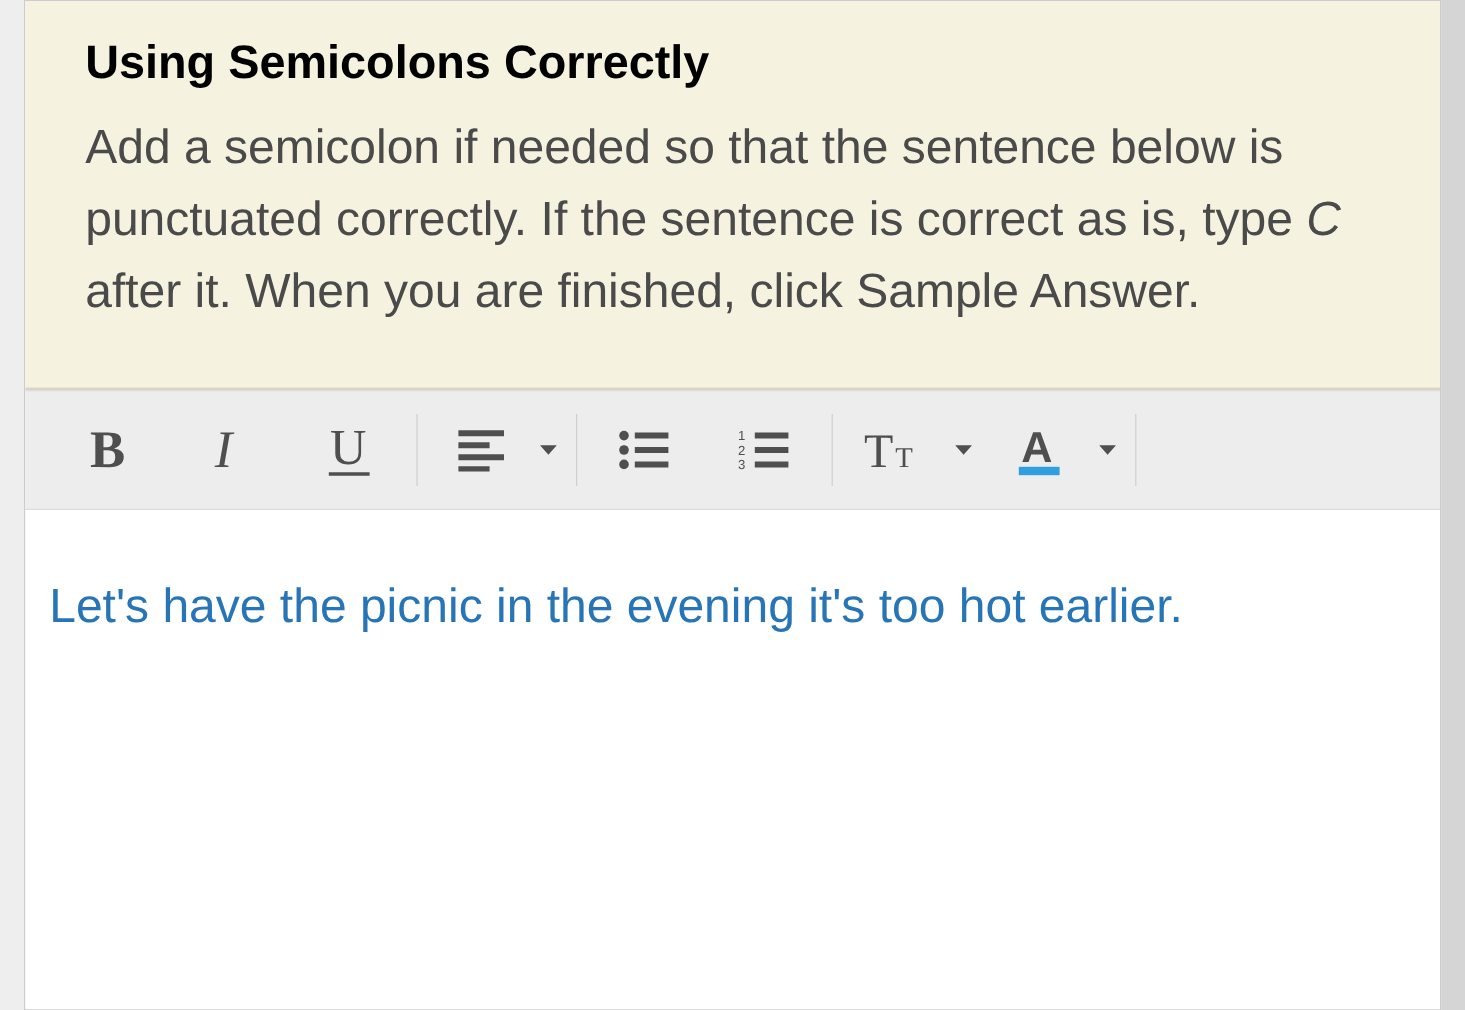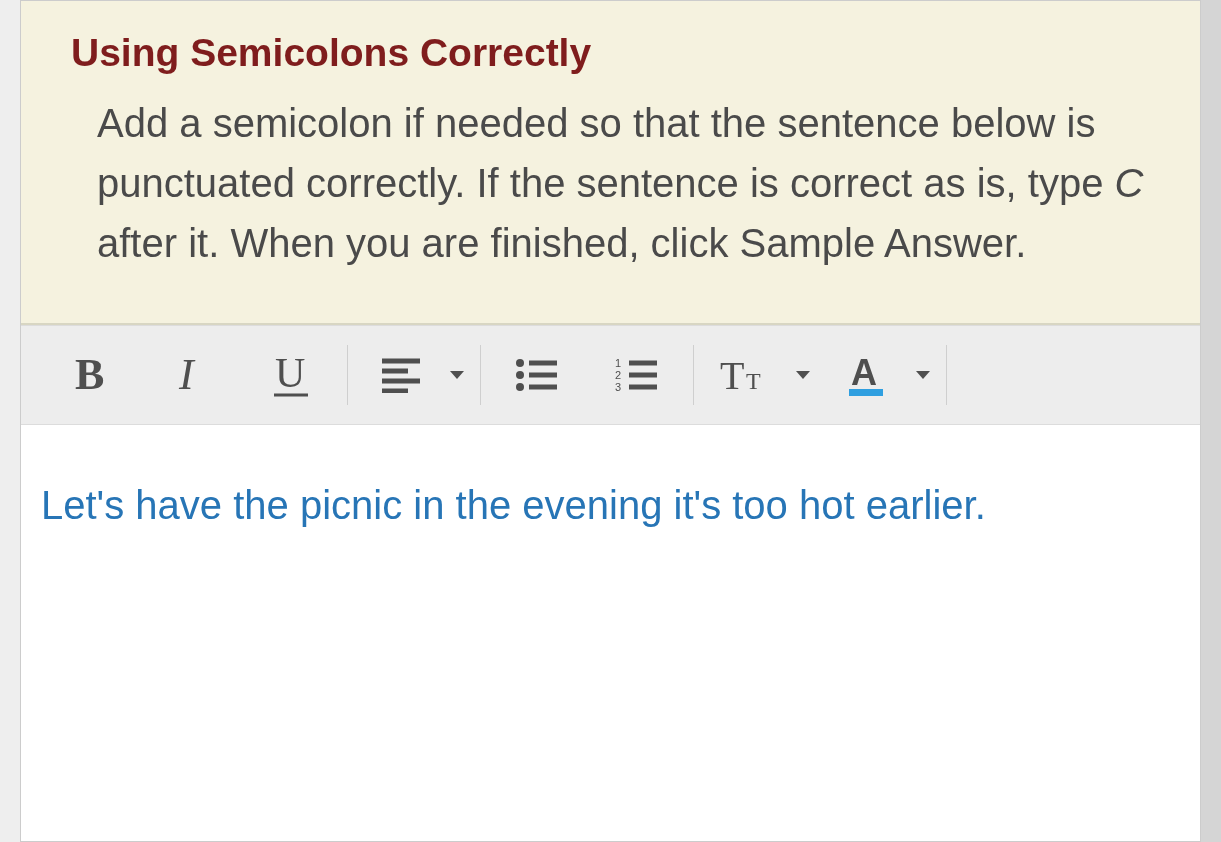--- a/index.html
+++ b/index.html
@@ -27,30 +27,29 @@
     display: flex;
     flex-direction: column;
     overflow: hidden;
   }
   .prompt-box {
     background: #f5f2df;
     padding: 30px 50px 50px 50px;
     border-bottom: 2px solid #d8d6c3;
   }
   .prompt-title {
-    color: #7f1d1d;
+    color: #000000;
     font-weight: bold;
     font-size: 39px;
     margin-bottom: 18px;
   }
   .prompt-body {
     color: #4a4a4a;
     font-size: 40px;
     line-height: 1.5;
-    margin-left: 26px;
   }
   .prompt-body .ital {
     font-style: italic;
   }
   .toolbar {
     background: #ededed;
     border-top: 1px solid #dcdcdc;
     border-bottom: 1px solid #dcdcdc;
     display: flex;
     align-items: center;

